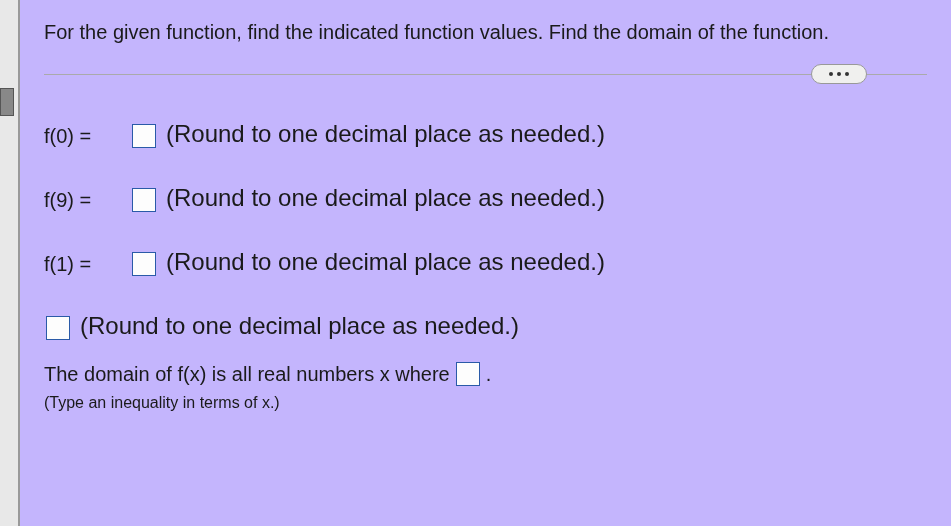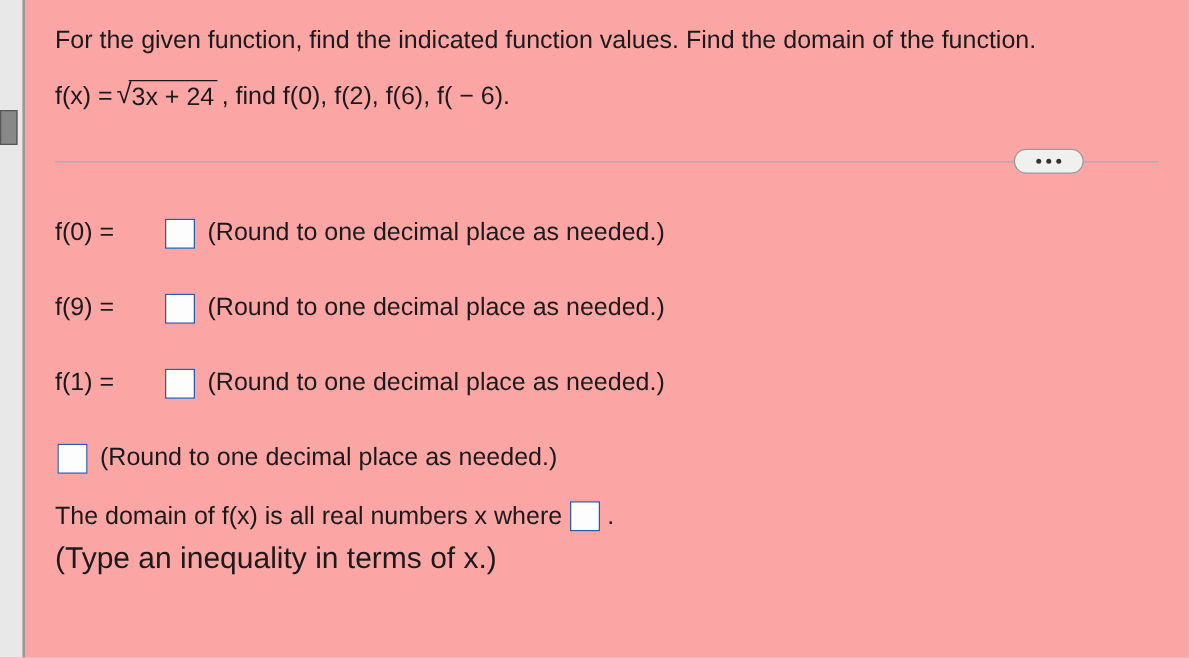--- a/index.html
+++ b/index.html
@@ -23,21 +23,21 @@
       height: 28px;
       background: #888;
       border: 1px solid #555;
     }
     .content {
       position: absolute;
       left: 18px;
       top: 0;
       right: 0;
       bottom: 0;
-      background: #fca5a5;
+      background: #c4b5fd;
       padding: 18px 24px;
       border-left: 2px solid #999;
     }
     .prompt-text {
       font-size: 20px;
       color: #1a1a1a;
       margin-bottom: 18px;
       line-height: 1.4;
     }
     .function-line {
@@ -95,42 +95,42 @@
       height: 4px;
       background: #333;
       border-radius: 50%;
       margin: 0 2px;
     }
     .answer-row {
       font-size: 20px;
       color: #1a1a1a;
       margin-bottom: 22px;
       display: flex;
-      align-items: flex-start;
+      align-items: flex-end;
       margin-top: 36px;
     }
     .answer-label {
       min-width: 86px;
       display: inline-block;
     }
     .answer-label-wide {
       min-width: 108px;
       display: inline-block;
     }
     .input-box {
       display: inline-block;
       width: 24px;
       height: 24px;
       border: 1.5px solid #2a5aa8;
       background: #fdfdfd;
       margin: 0 10px 0 2px;
       vertical-align: middle;
     }
     .hint-text {
-      font-size: 20px;
+      font-size: 24px;
       color: #1a1a1a;
     }
     .domain-row {
       font-size: 20px;
       color: #1a1a1a;
       margin-top: 6px;
       margin-bottom: 8px;
       display: flex;
       align-items: center;
       flex-wrap: wrap;
@@ -138,41 +138,33 @@
     .domain-inline-box {
       display: inline-block;
       width: 24px;
       height: 24px;
       border: 1.5px solid #2a5aa8;
       background: #fdfdfd;
       margin: 0 6px;
       vertical-align: middle;
     }
     .domain-hint {
-      font-size: 24px;
+      font-size: 16px;
       color: #1a1a1a;
     }
   </style>
 </head>
 <body>
 
 <div class="edge-tab"></div>
 
 <div class="content">
 
   <div class="prompt-text">For the given function, find the indicated function values.  Find the domain of the function.</div>
 
-  <div class="function-line">
-    <span>f(x) = </span>
-    <span class="sqrt-container">
-      <span class="radical">√</span>
-      <span class="radicand">3x + 24</span>
-    </span>
-    <span> , find f(0), f(2), f(6), f( − 6).</span>
-  </div>
 
   <div class="divider-row">
     <hr class="hr-line">
     <div class="dots-button">
       <span></span>
         <span></span>
         <span></span>
     </div>
   </div>
 

